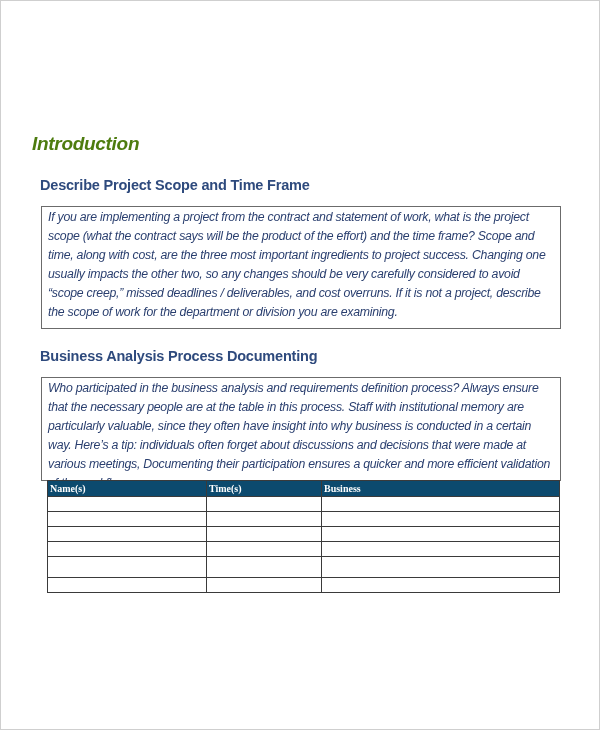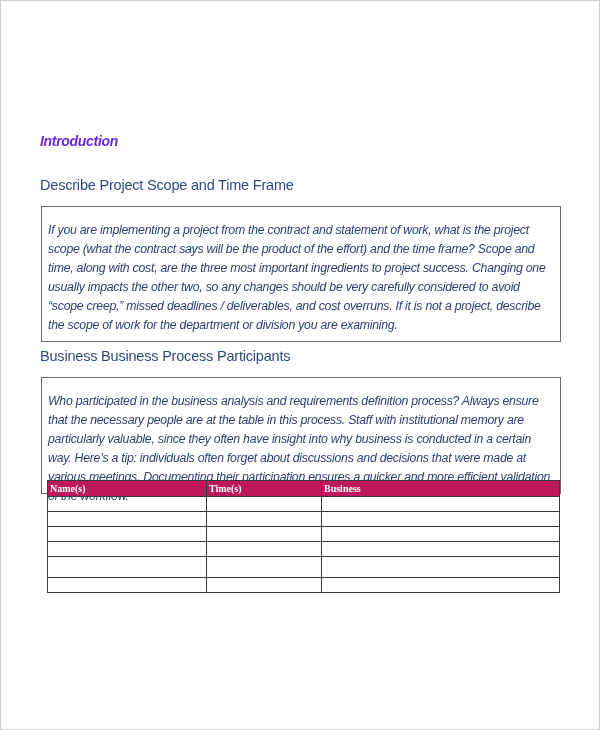--- a/index.html
+++ b/index.html
@@ -6,68 +6,68 @@
   body {
     width: 600px; height: 730px; background: #ffffff;
     position: relative; overflow: hidden;
     font-family: "Liberation Sans", sans-serif;
   }
   .page {
     position: absolute; left: 0; top: 0; width: 598px; height: 728px;
     border: 1px solid #cfcfcf; background: #fff;
   }
   .title {
-    position: absolute; left: 39px; top: 132px;
-    font-size: 14px; font-weight: bold; font-style: italic;
-    color: #6d28d9; letter-spacing: -0.3px;
+    position: absolute; left: 31px; top: 132px;
+    font-size: 19px; font-weight: bold; font-style: italic;
+    color: #4d7c0f; letter-spacing: -0.3px;
   }
   .section-heading {
     position: absolute; left: 39px;
-    font-size: 14.5px; font-weight: normal; color: #2e4a7d;
+    font-size: 14.5px; font-weight: bold; color: #2e4a7d;
     letter-spacing: -0.2px;
   }
   .h1 { top: 176px; }
   .h2 { top: 347px; }
   .box {
     position: absolute; left: 40px; width: 508px;
     border: 1px solid #6b6b6b;
-    padding: 14px 4px 5px 6px;
+    padding: 1px 4px 5px 6px;
     font-size: 12.3px; font-style: italic; color: #2a3f6f;
     line-height: 19px; letter-spacing: -0.25px;
   }
   .box1 { top: 205px; height: 115px; }
   .box2 { top: 376px; height: 96px; }
   table {
     position: absolute; left: 46px; top: 479px;
     width: 513px; border-collapse: collapse;
     font-family: "Liberation Serif", serif;
   }
   th {
-    background: #be185d; color: #ffffff;
+    background: #0c4a6e; color: #ffffff;
     font-size: 10px; font-weight: bold; text-align: left;
     padding: 1px 2px; height: 13px;
     border: 1px solid #3a3a3a;
   }
   td {
     border: 1px solid #3a3a3a; height: 14px; padding: 0;
   }
   tr.tall td { height: 20px; }
   .c1 { width: 154px; }
   .c2 { width: 110px; }
 </style>
 </head>
 <body>
 
 <div class="page">
   <div class="title">Introduction</div>
 
   <div class="section-heading h1">Describe Project Scope and Time Frame</div>
   <div class="box box1">If you are implementing a project from the contract and statement of work, what is the project scope (what the contract says will be the product of the effort) and the time frame? Scope and time, along with cost, are the three most important ingredients to project success. Changing one usually impacts the other two, so any changes should be very carefully considered to avoid “scope creep,” missed deadlines / deliverables, and cost overruns. If it is not a project, describe the scope of work for the department or division you are examining.</div>
 
-  <div class="section-heading h2">Business Business Process Participants</div>
+  <div class="section-heading h2">Business Analysis Process Documenting</div>
   <div class="box box2">Who participated in the business analysis and requirements definition process? Always ensure that the necessary people are at the table in this process. Staff with institutional memory are particularly valuable, since they often have insight into why business is conducted in a certain way. Here’s a tip: individuals often forget about discussions and decisions that were made at various meetings, Documenting their participation ensures a quicker and more efficient validation of the workflow.</div>
 
   <table>
     <thead>
       <tr>
         <th class="c1">Name(s)</th>
         <th class="c2">Time(s)</th>
         <th>Business</th>
       </tr>
     </thead>

